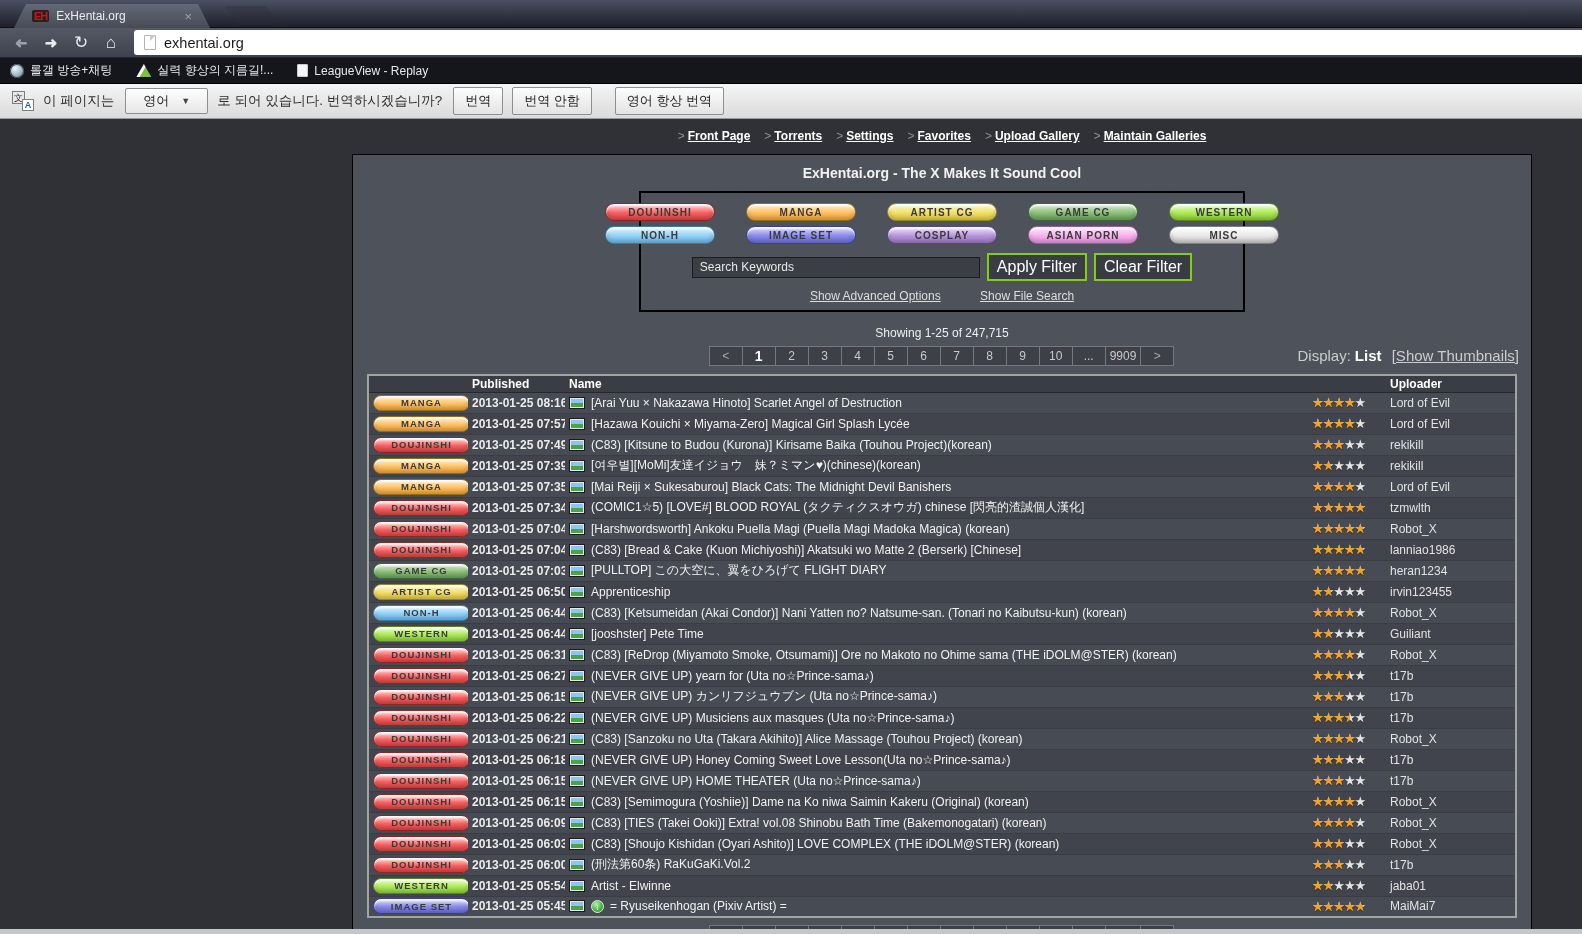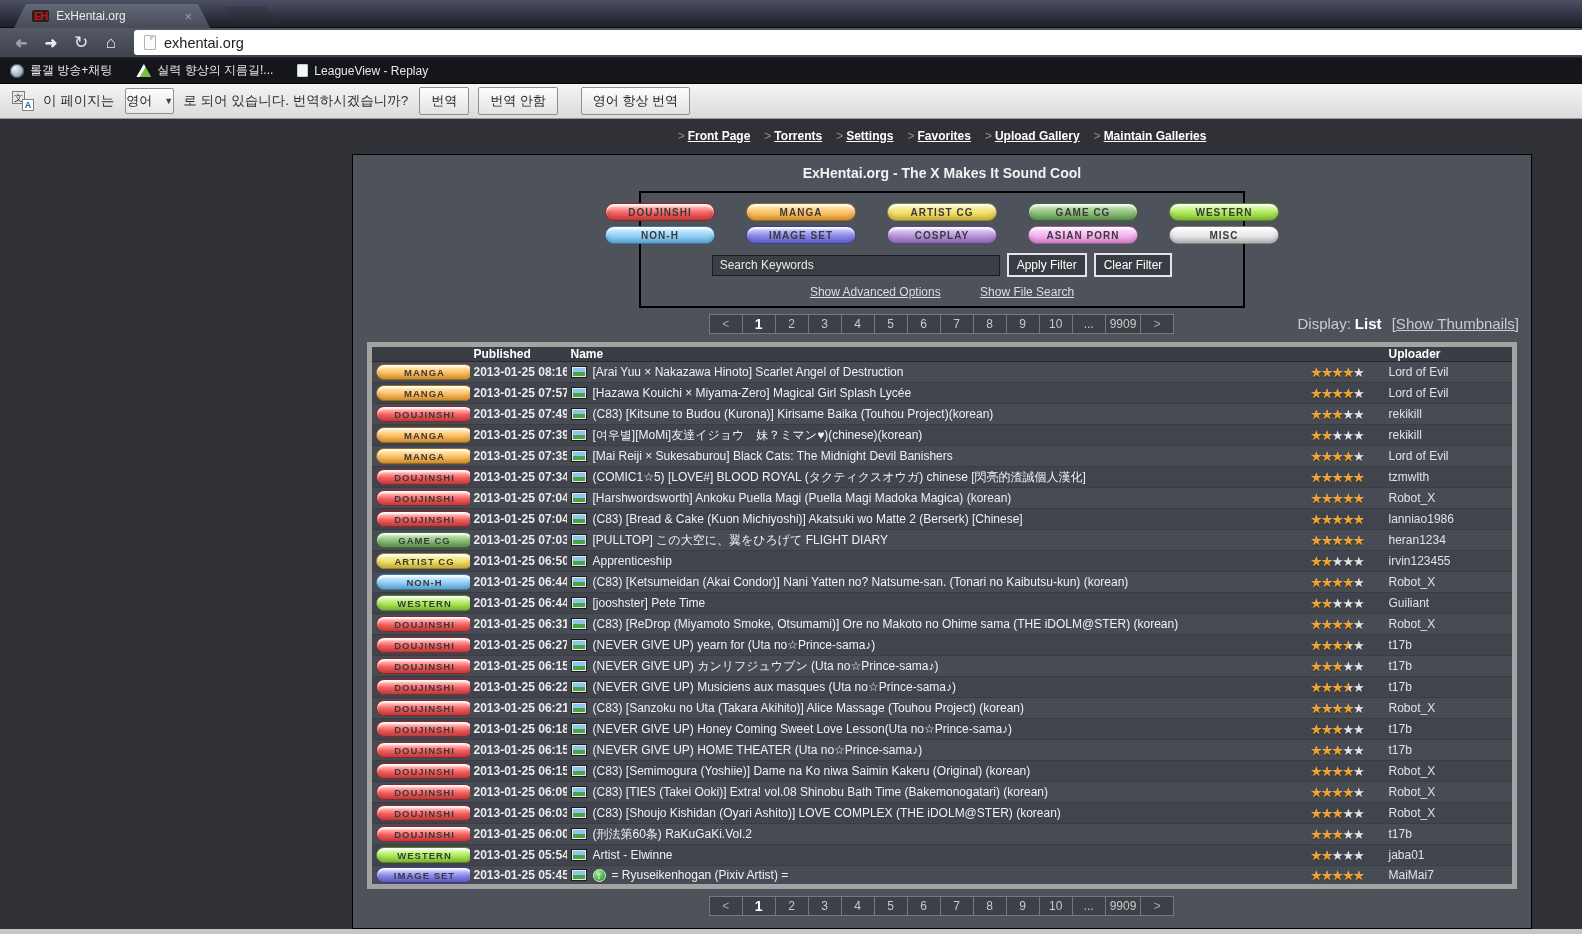--- a/index.html
+++ b/index.html
@@ -33,21 +33,21 @@
   .bookmarks { height:26px; background:#14161c; display:flex; align-items:center; padding:0 10px; gap:24px; border-bottom:1px solid #000; }
   .bm { display:flex; align-items:center; gap:6px; color:#e6e8ec; font-size:12px; white-space:nowrap; }
   .bm-globe { width:14px; height:14px; border-radius:50%; background:radial-gradient(circle at 35% 30%, #eef6fb, #9fb6c6 55%, #5d7385); box-shadow:inset 0 0 0 1px #3c4a56; }
   .bm-triangle { width:15px; height:13px; background:linear-gradient(120deg,#ffffff 48%,#79c142 52%); clip-path:polygon(50% 0, 100% 100%, 0 100%); }
   .bm-page { width:11px; height:13px; background:#f4f6f8; border-radius:1px; border:1px solid #c7ccd2; }
 
   .translatebar { height:35px; background:linear-gradient(#f4f4f4,#dbdbdb); border-bottom:1px solid #989898; display:flex; align-items:center; padding:0 12px; gap:9px; font-size:13.5px; color:#2e2e2e; }
   .tricon { position:relative; width:22px; height:20px; }
   .tricon .b1 { position:absolute; left:0; top:0; width:13px; height:13px; background:#e9e9e9; border:1px solid #7e7e7e; font-size:9px; line-height:12px; text-align:center; color:#333; }
   .tricon .b2 { position:absolute; right:0; bottom:0; width:12px; height:12px; background:#fff; border:1px solid #7e7e7e; font-size:9px; line-height:11px; text-align:center; color:#2a60b8; font-weight:bold; }
-  .langsel { display:flex; align-items:center; gap:12px; background:linear-gradient(#fefefe,#e7e7e7); border:1px solid #8f8f8f; border-radius:2px; padding:3px 0; font-size:13px; color:#222; }
+  .langsel { display:flex; align-items:center; gap:12px; background:linear-gradient(#fefefe,#e7e7e7); border:1px solid #8f8f8f; border-radius:2px; padding:3px 17px; font-size:13px; color:#222; }
   .langsel .caret { font-size:9px; color:#444; }
   .tbtn { background:linear-gradient(#fdfdfd,#e3e3e3); border:1px solid #8f8f8f; border-radius:2px; padding:4px 11px; font-size:13px; color:#222; font-family:"Liberation Sans",sans-serif; }
   .tbtn.last { margin-left:14px; }
   .tr-text { margin-right:2px; }
 
   
   .page { position:relative; height:809px; background:#303136; }
   .navlinks { width:1180px; margin:0 0 0 352px; padding-top:10px; text-align:center; font-size:12px; }
   .navitem { margin:0 7px; color:#8a8f98; }
   .navitem a { color:#fff; font-weight:bold; text-decoration:underline; margin-left:3px; }
@@ -56,36 +56,36 @@
   .ptitle { text-align:center; font-size:14px; font-weight:bold; color:#f2f2f2; padding:10px 0 7px; }
 
   .filterbox { width:606px; margin:3px auto 0; border:2px solid #000; padding:10px 0 7px; }
   .cats { display:grid; grid-template-columns:repeat(5,110px); gap:5px 31px; justify-content:center; }
   .pill { height:18px; border-radius:9px; border:1px solid #555; display:flex; align-items:center; justify-content:center;
           font-size:10px; font-weight:bold; color:#3a3a3a; letter-spacing:1px;
           box-shadow:inset 0 2px 2px rgba(255,255,255,.85), inset 0 -3px 4px rgba(0,0,0,.18); }
   .searchrow { display:flex; justify-content:center; align-items:center; gap:7px; margin-top:9px; }
   .searchrow input { width:288px; height:21px; background:#3b3e45; border:1px solid #1b1c20; color:#e8e8e8; font-size:12px; padding:0 7px; font-family:"Liberation Sans",sans-serif; }
   .searchrow input::placeholder { color:#e8e8e8; opacity:1; }
-  .fbtn { background:#393c43; border:2px solid #e5e5e5; color:#fff; font-size:12px; padding:3px 8px; font-family:"Liberation Sans",sans-serif; }
+  .fbtn { background:#393c43; border:2px solid #84cc16; color:#fff; font-size:16px; padding:3px 8px; font-family:"Liberation Sans",sans-serif; }
   .advrow { text-align:center; margin-top:8px; font-size:12px; }
   .advrow a { color:#ddd; text-decoration:underline; margin:0 18px; }
 
   .showing { text-align:center; color:#eee; font-size:12px; margin-top:14px; }
   .pagerline { position:relative; margin-top:6px; height:22px; }
   .pager { display:flex; justify-content:center; }
   .pcell { min-width:34px; height:20px; line-height:18px; text-align:center; border:1px solid #74787f; margin-left:-1px;
            background:#3d4047; color:#c9c9c9; font-size:12px; padding:0 4px; }
   .pcell.current { font-size:14px; font-weight:bold; color:#fff; }
   .pcell.arrow { color:#a9a9a9; }
   .displayopts { position:absolute; right:12px; top:1px; font-size:15px; color:#ccc;padding-left:36px; }
   .displayopts b { color:#fff; margin:0 6px 0 4px; }
   .displayopts a { color:#ccc; text-decoration:underline; }
 
-  table.glist { width:1150px; margin:6px auto 0; border-collapse:collapse; border:5px solid #a3a3a3; table-layout:fixed; }
+  table.glist { width:1150px; margin:6px auto 0; border-collapse:collapse; border:2px solid #a3a3a3; table-layout:fixed; }
   table.glist th { background:#3a3d44; color:#fff; font-size:12px; text-align:left; height:17px; padding:0 4px; border-bottom:1px solid #26282d; }
   table.glist td { height:21px; padding:0 4px; font-size:12px; vertical-align:middle; overflow:hidden; white-space:nowrap; }
   tr.grow { border-top:1px solid #3a3d43; }
   tr.grow:nth-child(odd)  td { background:#474b53; }
   tr.grow:nth-child(even) td { background:#41444c; }
   td.c-cat .pill { width:97px; height:16px; margin:0 auto; font-size:9.5px; border-radius:8px; }
   td.c-pub { color:#ececec; font-weight:bold; }
   td.c-name { color:#f1f1f1; }
   .namewrap { display:flex; align-items:center; gap:6px; }
   .thumbico { flex:0 0 auto; width:16px; height:12px; border:1px solid #1c1c1c; background:linear-gradient(#8cc6ee 0 55%, #4aa348 55% 100%); box-shadow:inset 0 0 0 1px #e8e8e8; }
@@ -179,20 +179,21 @@
         <input placeholder="Search Keywords" style="">
         <button class="fbtn">Apply Filter</button>
         <button class="fbtn">Clear Filter</button>
       </div>
       <div class="advrow">
         <a href="#">Show Advanced Options</a>
         <a href="#">Show File Search</a>
       </div>
     </div>
 
+    <div class="showing">Showing 1-25 of 247,715</div>
 
     <div class="pagerline">
       <div class="pager" id="pager-top">
           <div class="pcell arrow">&lt;</div>
           <div class="pcell current">1</div>
           <div class="pcell">2</div>
           <div class="pcell">3</div>
           <div class="pcell">4</div>
           <div class="pcell">5</div>
           <div class="pcell">6</div>

